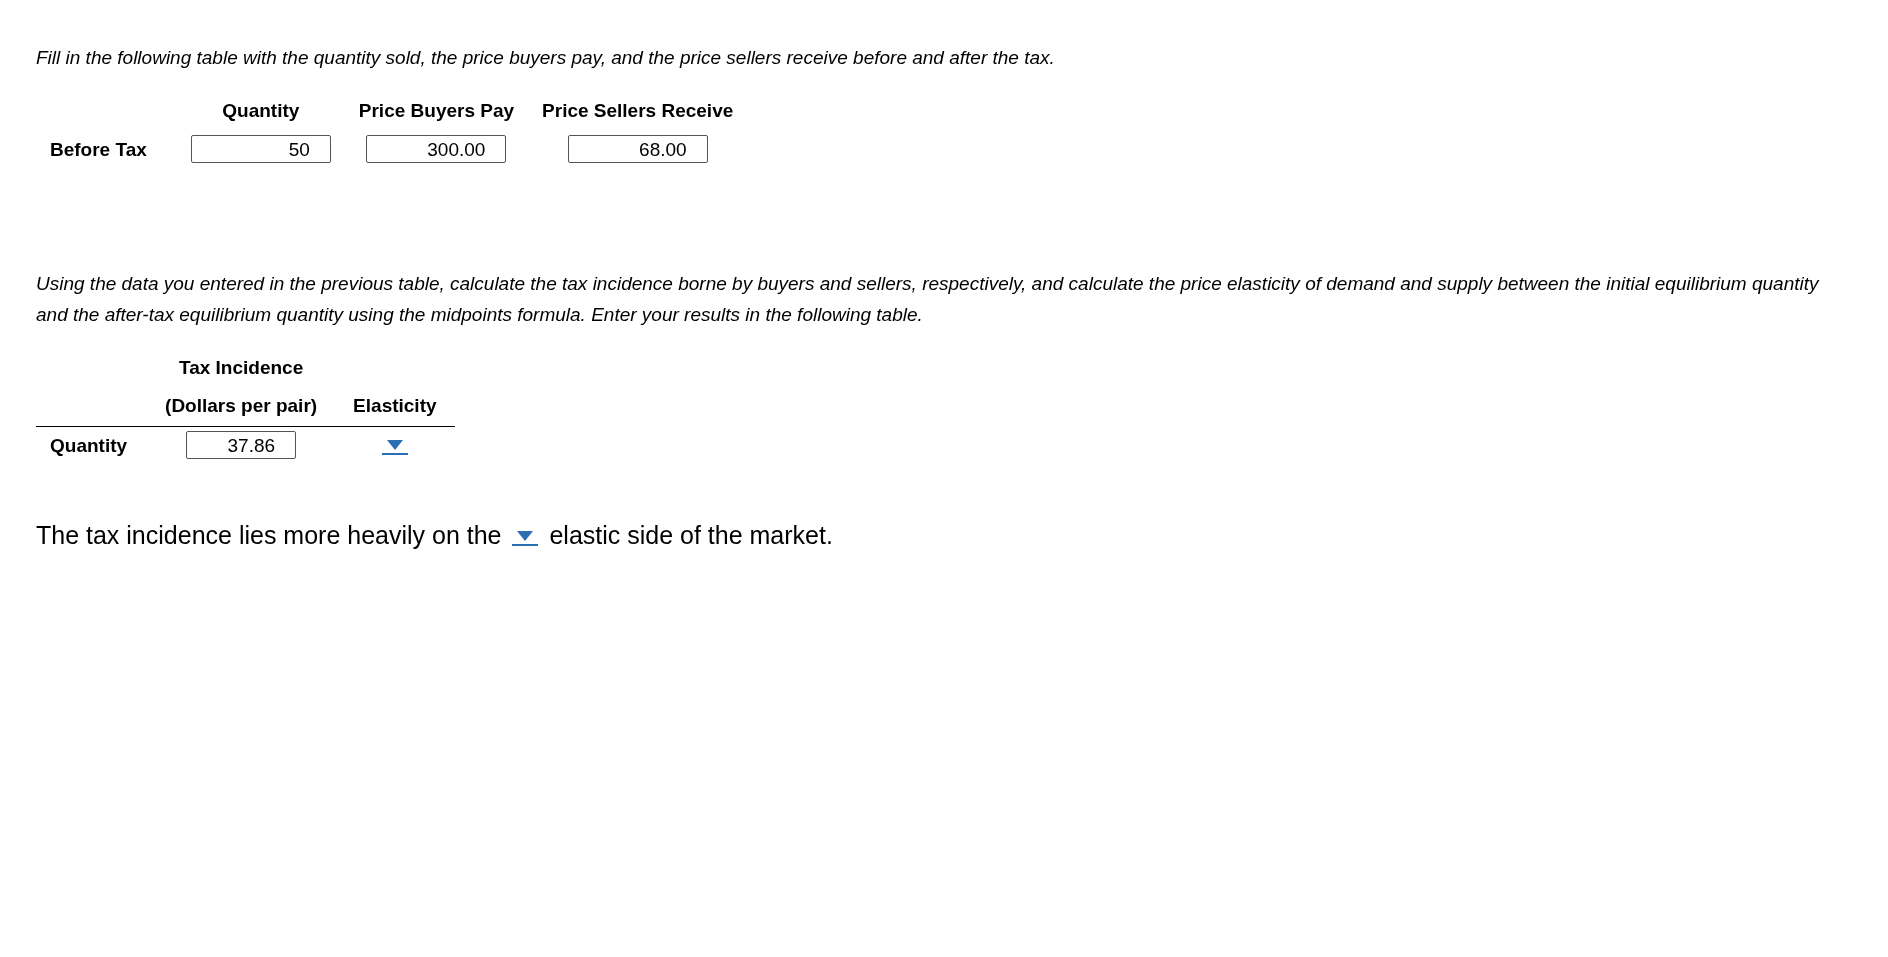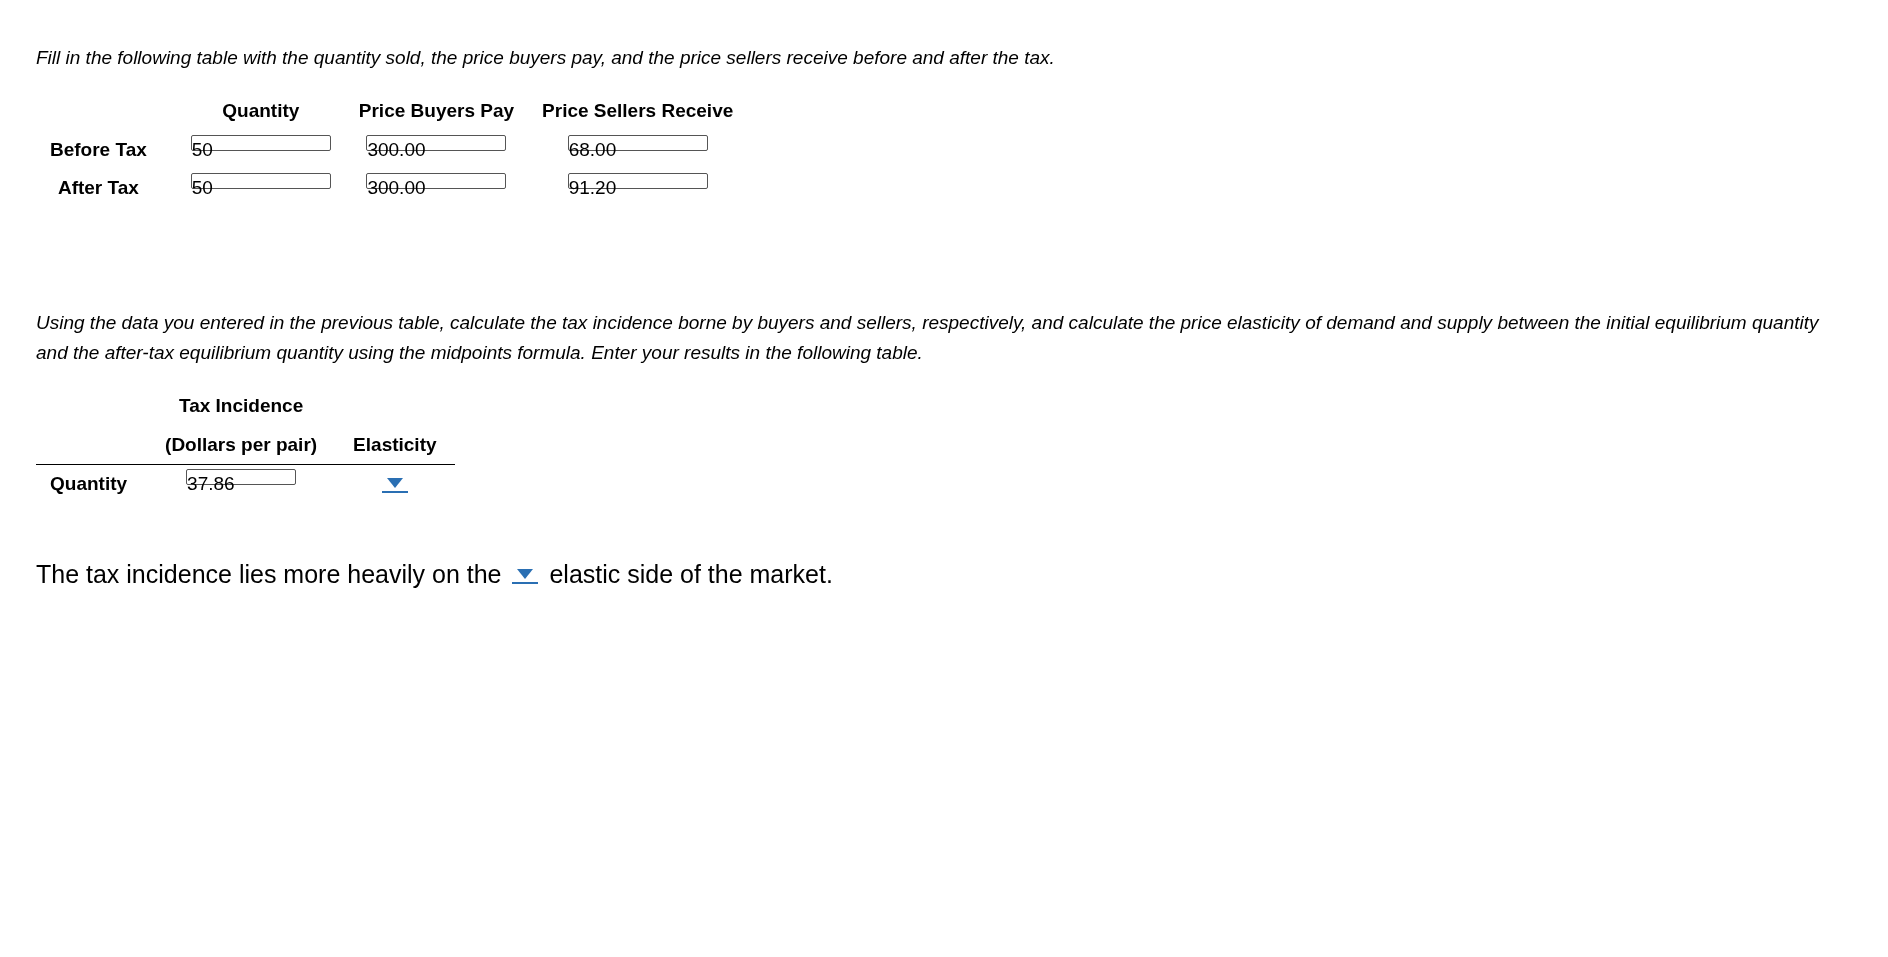--- a/index.html
+++ b/index.html
@@ -38,23 +38,23 @@
     font-weight: bold;
   }
   .hdr-border td, .hdr-border th {
     border-bottom: 1px solid #000;
   }
   .input-box {
     border: 1px solid #555;
     border-radius: 2px;
     display: inline-block;
     width: 140px;
-    height: 16px;
+    height: 28px;
     line-height: 28px;
-    text-align: left;
+    text-align: right;
     padding-right: 20px;
     font-size: 19px;
     box-sizing: border-box;
     background:#fff;
   }
   .input-box-sm {
     width: 110px;
   }
   .table2 {
     border-collapse: collapse;
@@ -105,26 +105,20 @@
     <th class="bold">Quantity</th>
     <th class="bold">Price Buyers Pay</th>
     <th class="bold">Price Sellers Receive</th>
   </tr>
   <tr>
     <td class="rowhead">Before Tax</td>
     <td><span class="input-box">50</span></td>
     <td><span class="input-box">300.00</span></td>
     <td><span class="input-box">68.00</span></td>
   </tr>
-  <tr>
-    <td class="rowhead">After Tax</td>
-    <td><span class="input-box">50</span></td>
-    <td><span class="input-box">300.00</span></td>
-    <td><span class="input-box">91.20</span></td>
-  </tr>
 </tbody>
   </table>
 
 <p class="italic">Using the data you entered in the previous table, calculate the tax incidence borne by buyers and sellers, respectively, and calculate the price elasticity of demand and supply between the initial equilibrium quantity and the after-tax equilibrium quantity using the midpoints formula. Enter your results in the following table.</p>
 
 <table class="table2">
   <tbody>
       <tr>
     <th></th>
     <th class="bold">Tax Incidence</th>

